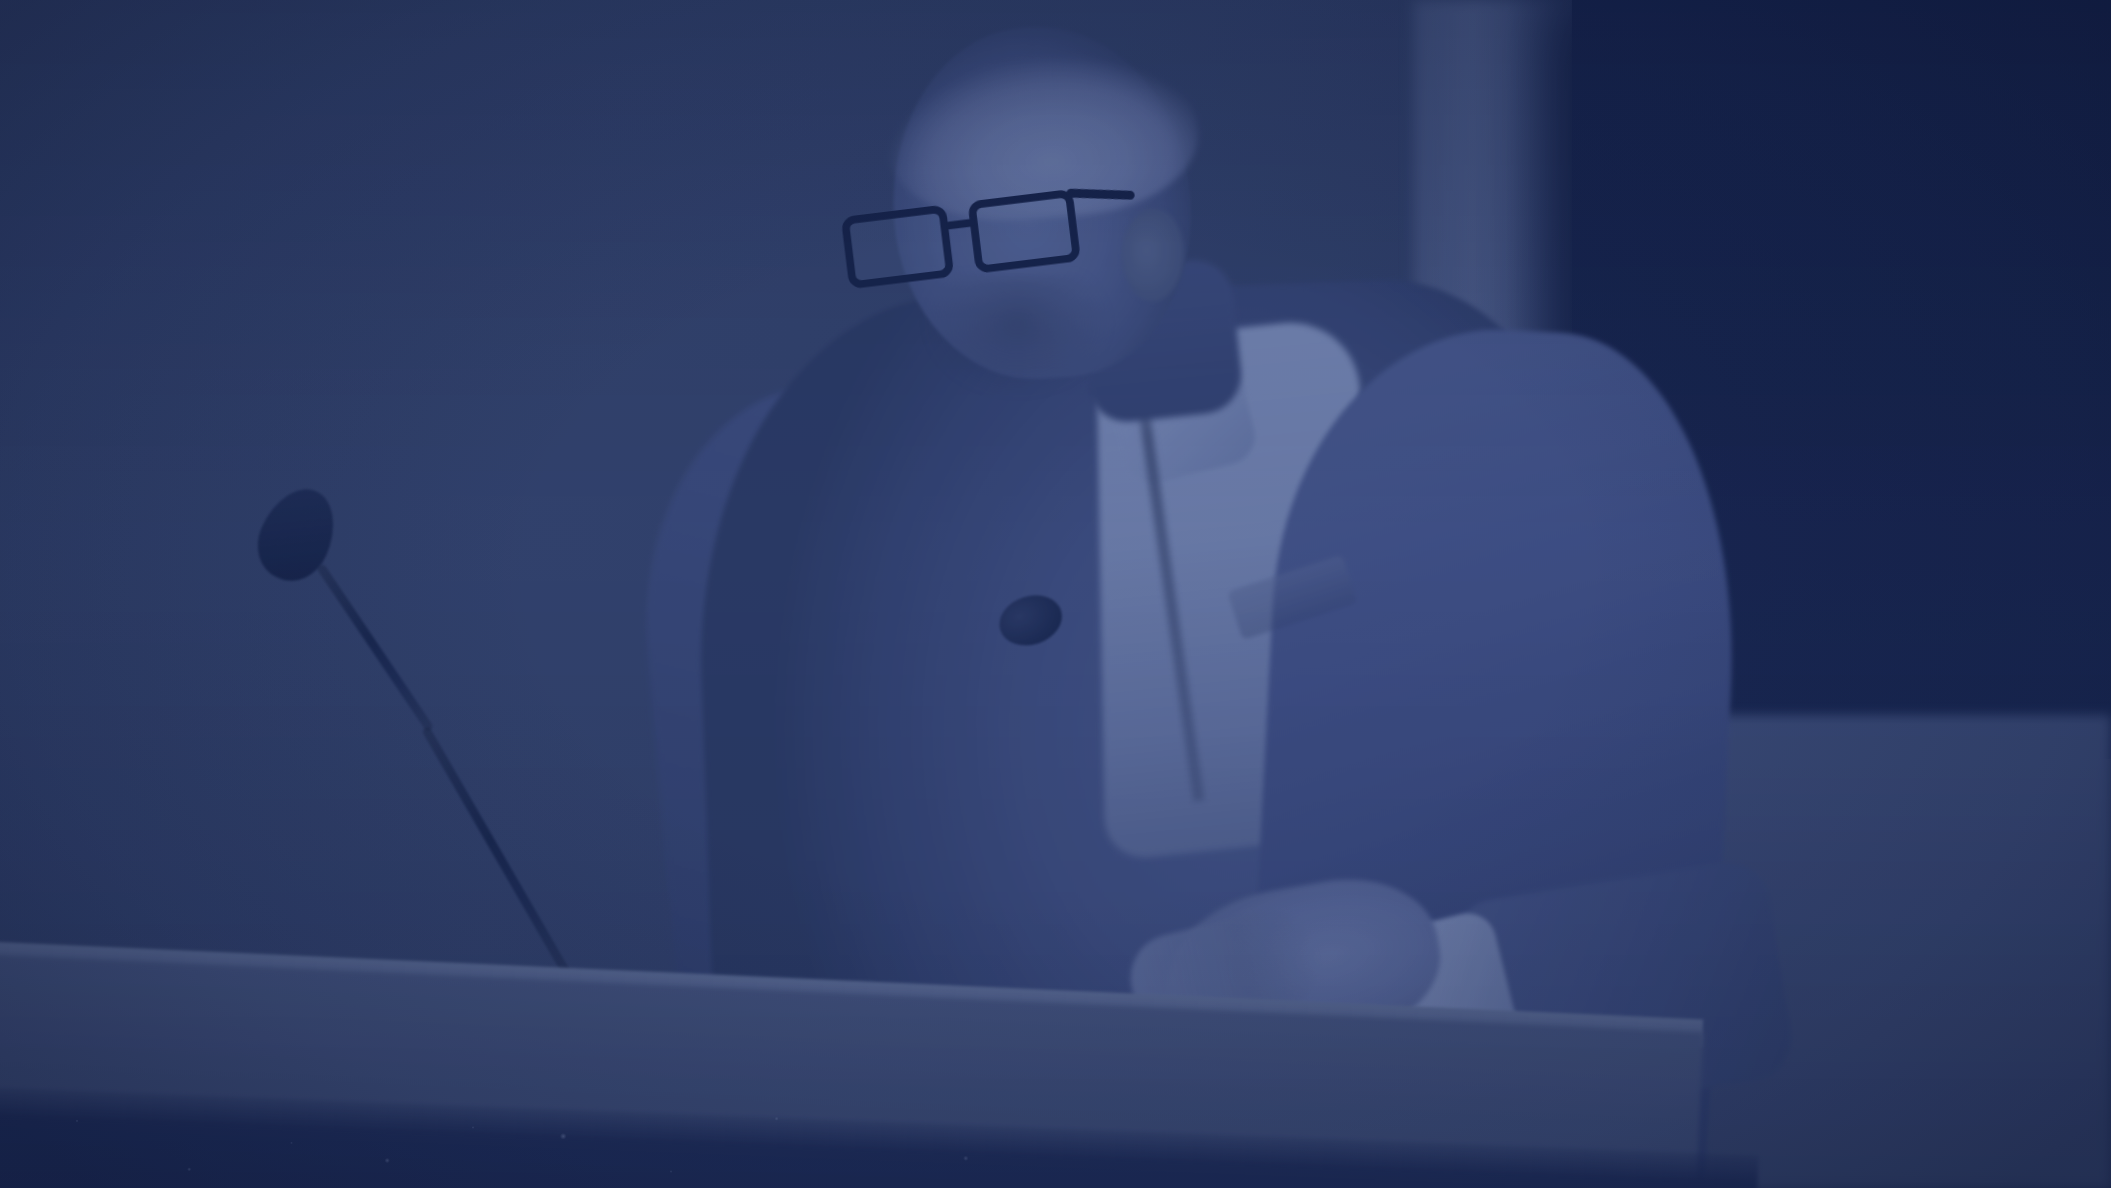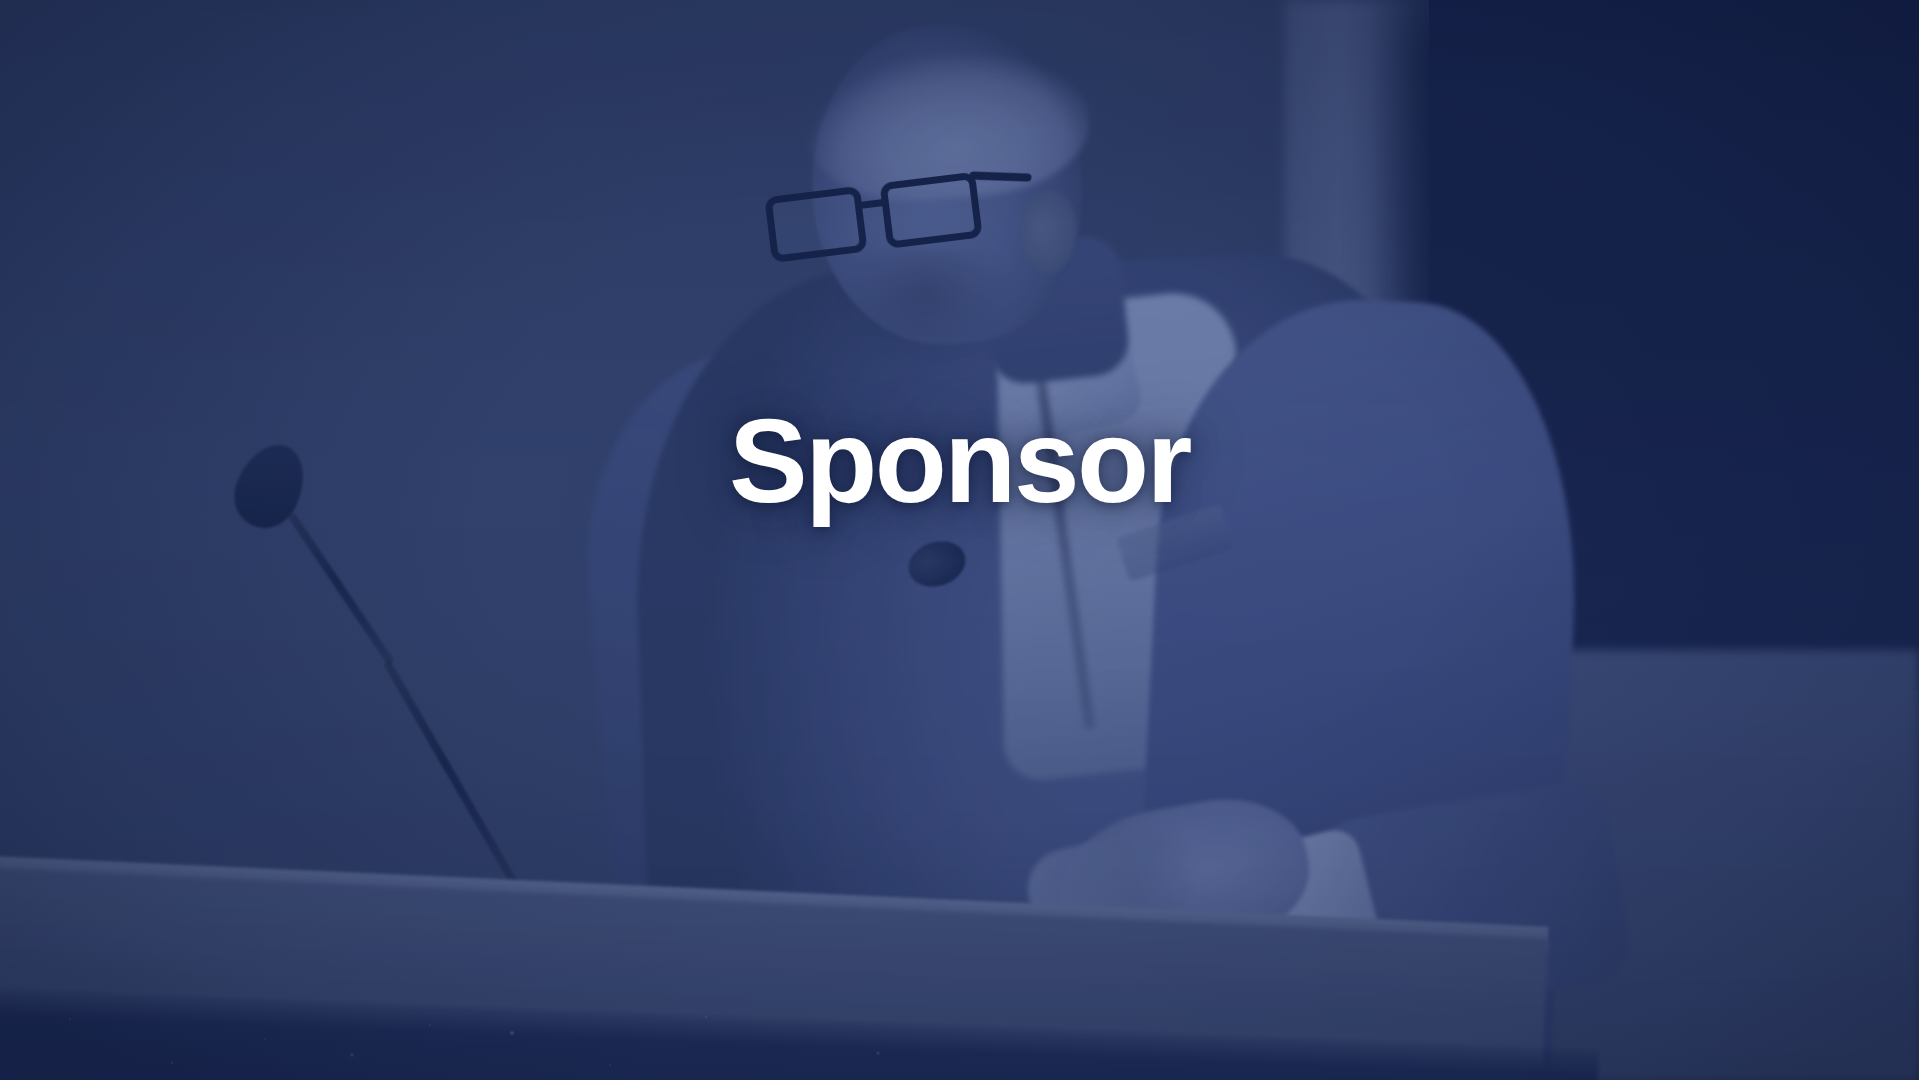--- a/index.html
+++ b/index.html
@@ -433,16 +433,15 @@
   <div class="layer" id="podium-top-edge"></div>
   <div class="layer" id="podium-body"></div>
   <div class="layer" id="podium-front-dark"></div>
   <div class="layer" id="podium-speckles"></div>
 
   <div class="layer" id="duotone"></div>
   <div class="layer" id="duotone-tint"></div>
   <div class="layer" id="vignette"></div>
 
   <div id="headline">
-    <span class="headline-line">Sponsor</span>
   </div>
 
 </div>
 
 </body></html>

